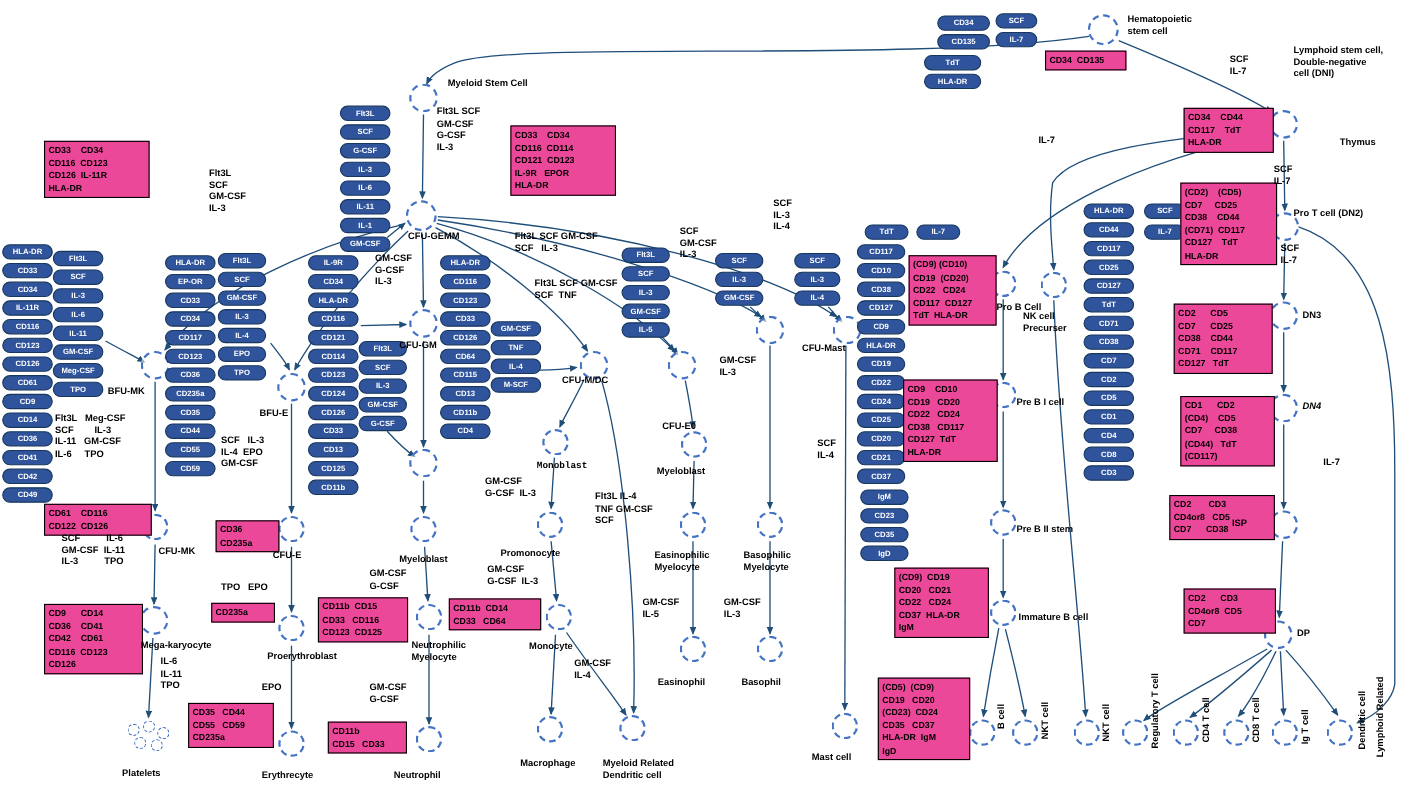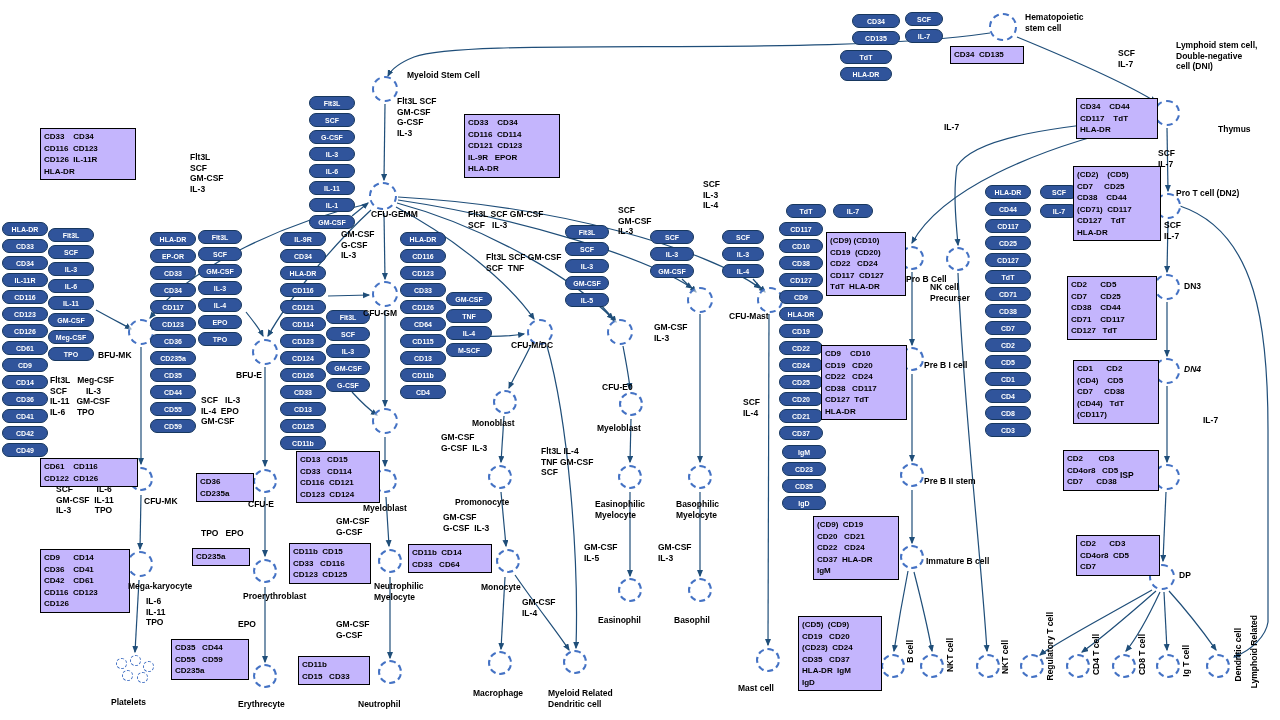--- a/index.html
+++ b/index.html
@@ -7,21 +7,21 @@
   #diagram { position:relative; width:1280px; height:720px; background:#fff; overflow:hidden; }
   .arrows { position:absolute; left:0; top:0; z-index:1; }
   .cell { position:absolute; border:2px dashed var(--cell-border,#4472c4); border-radius:50%;
           background:rgba(255,255,255,.55); z-index:2; }
   .dot  { position:absolute; width:11px; height:11px; border:1.5px dashed var(--cell-border,#4472c4);
           border-radius:50%; z-index:2; }
   .pill { position:absolute; height:14px; background:var(--pill-bg,#30549b);
           border:1px solid var(--pill-border,#17375e); border-radius:7px; color:#fff;
           font-size:7px; font-weight:700; display:flex; align-items:center; justify-content:center;
           z-index:3; white-space:pre; }
-  .mbox { position:absolute; background:#c4b5fd; border:1.3px solid #000; padding:2px 3px; z-index:4; }
+  .mbox { position:absolute; background:#ec4899; border:1.3px solid #000; padding:2px 3px; z-index:4; }
   .mline{ font-size:8px; font-weight:700; line-height:11.5px; white-space:pre; color:#000; }
   .lbl  { position:absolute; z-index:5; color:#000; }
   .lbl .ln { font-size:8.5px; font-weight:700; line-height:10.5px; white-space:pre; }
   .lbl.vert { writing-mode:vertical-rl; transform:rotate(180deg); }
 </style>
 </head>
 <body>
 
 <div id="diagram" style="--pill-bg: #30549b; --pill-border: #17375e; --cell-border: #4472c4;">
     <svg width="1280" height="720" class="arrows">
@@ -257,26 +257,20 @@
       <div class="mline">CD235a</div>
     </div>
     <div class="mbox" style="left: 192px; top: 548px; width: 58px;">
       <div class="mline">CD235a</div>
     </div>
     <div class="mbox" style="left: 171px; top: 639px; width: 78px;">
       <div class="mline">CD35   CD44</div>
       <div class="mline">CD55   CD59</div>
       <div class="mline">CD235a</div>
     </div>
-    <div class="mbox" style="left: 296px; top: 451px; width: 84px;">
-      <div class="mline">CD13   CD15</div>
-      <div class="mline">CD33   CD114</div>
-      <div class="mline">CD116  CD121</div>
-      <div class="mline">CD123  CD124</div>
-    </div>
     <div class="mbox" style="left: 289px; top: 543px; width: 82px;">
       <div class="mline">CD11b  CD15</div>
       <div class="mline">CD33   CD116</div>
       <div class="mline">CD123  CD125</div>
     </div>
     <div class="mbox" style="left: 298px; top: 656px; width: 72px;">
       <div class="mline">CD11b</div>
       <div class="mline">CD15   CD33</div>
     </div>
     <div class="mbox" style="left: 408px; top: 544px; width: 84px;">
@@ -514,21 +508,21 @@
       <div class="ln">Neutrophilic</div>
       <div class="ln">Myelocyte</div>
     </div>
     <div class="lbl" style="left: 336px; top: 619px;">
       <div class="ln">GM-CSF</div>
       <div class="ln">G-CSF</div>
     </div>
     <div class="lbl" style="left: 358px; top: 699px;">
       <div class="ln">Neutrophil</div>
     </div>
-    <div class="lbl" style="left: 472px; top: 418px;">
+    <div class="lbl" style="left: 488px; top: 418px; font-family: Liberation Mono, monospace;">
       <div class="ln">Monoblast</div>
     </div>
     <div class="lbl" style="left: 441px; top: 432px;">
       <div class="ln">GM-CSF</div>
       <div class="ln">G-CSF  IL-3</div>
     </div>
     <div class="lbl" style="left: 455px; top: 497px;">
       <div class="ln">Promonocyte</div>
     </div>
     <div class="lbl" style="left: 443px; top: 512px;">

